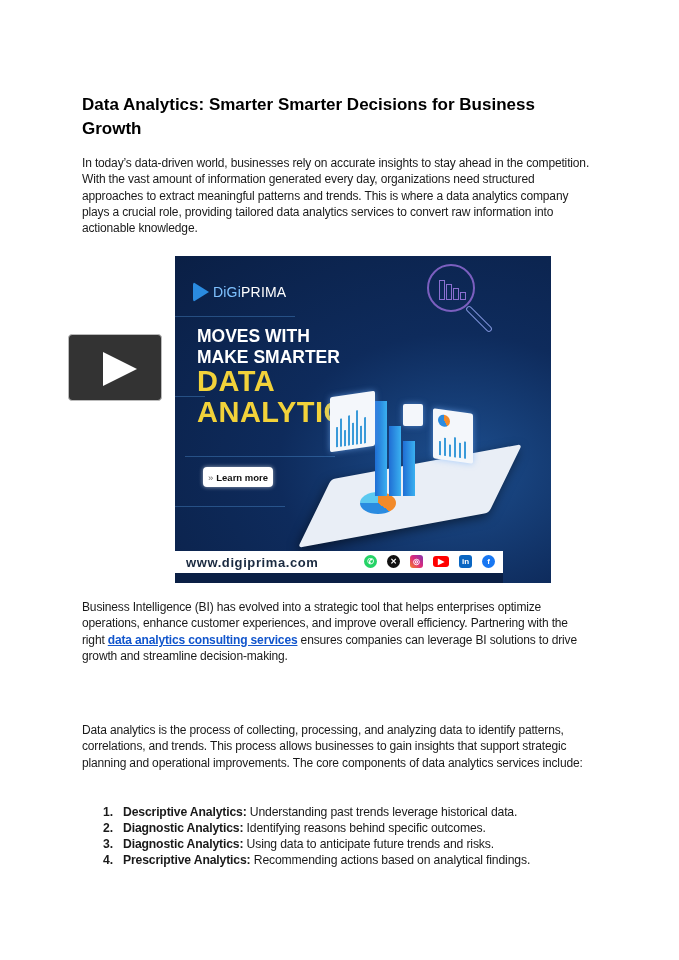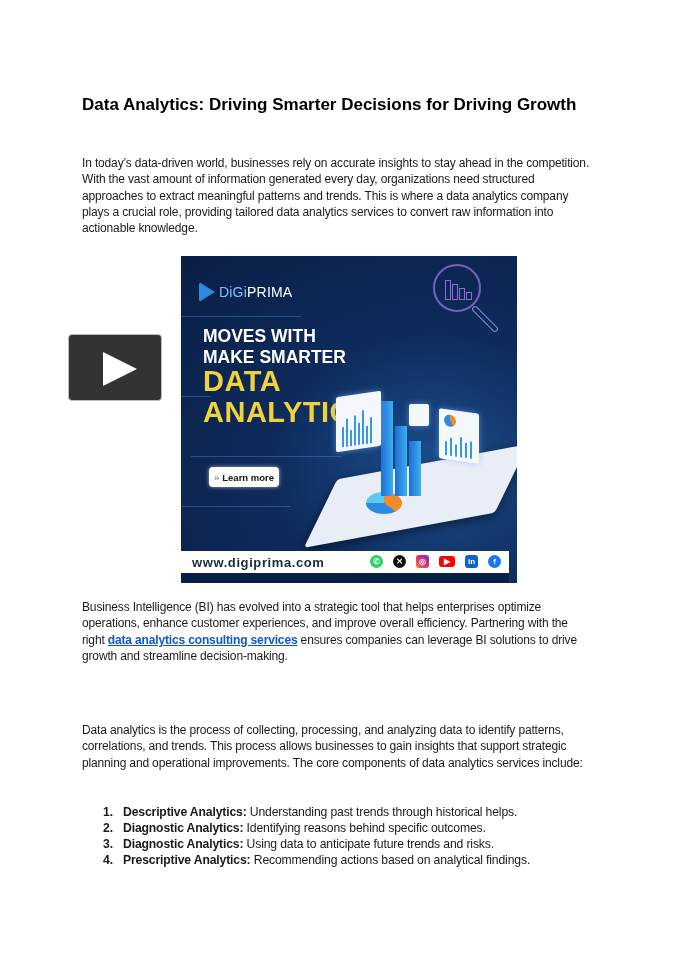--- a/index.html
+++ b/index.html
@@ -16,21 +16,21 @@
   .h2 { position: absolute; left: 82px; top: 688px; font-size: 15px; font-weight: bold;
         color: #000; margin: 0; }
   .link { color: #1155cc; text-decoration: underline; font-weight: bold; }
   ol.list { position: absolute; left: 82px; top: 804px; margin: 0; padding: 0;
             list-style: none; font-size: 12.2px; line-height: 16px; color: #1a1a1a; }
   ol.list li { position: relative; padding-left: 41px; letter-spacing: -0.15px; }
   ol.list li .num { position: absolute; left: 21px; font-weight: bold; }
   ol.list li b { font-weight: bold; }
 
   
-  .promo { position: absolute; left: 181px; top: 256px; width: 336px; height: 327px;
+  .promo { position: absolute; left: 175px; top: 256px; width: 376px; height: 327px;
            background: radial-gradient(ellipse at 75% 65%, #1d4f8f 0%, #0e2b5c 45%, #0a1f45 100%);
            overflow: hidden; }
   .circuit { position: absolute; height: 1px; background: rgba(90,160,230,0.35); }
   .brand { position: absolute; left: 18px; top: 26px; display: flex; align-items: center; gap: 4px; }
   .brand-logo { width: 0; height: 0; border-top: 10px solid transparent; border-bottom: 10px solid transparent;
                 border-left: 16px solid #2a8be0; border-radius: 3px; }
   .brand-text { color: #fff; font-size: 14px; letter-spacing: 0.2px; }
   .brand-text .digi { color: #7fc2ff; }
   .headline1 { position: absolute; left: 22px; top: 70px; color: #fff; font-weight: bold;
                font-size: 17.5px; line-height: 21px; margin: 0; }
@@ -71,21 +71,21 @@
           background: #333333; border-radius: 4px; border: 1.5px solid #bbb; box-sizing: border-box; }
   .play-tri { position: absolute; left: 34px; top: 17px; width: 0; height: 0;
               border-top: 17px solid transparent; border-bottom: 17px solid transparent;
               border-left: 34px solid #ffffff; }
 </style>
 </head>
 <body>
 
 <div class="page">
 
-  <h1 class="title">Data Analytics: Driving Smarter Decisions for Driving Growth</h1>
+  <h1 class="title">Data Analytics: Smarter Smarter Decisions for Business Growth</h1>
 
   <p class="para p1">In today’s data-driven world, businesses rely on accurate insights to stay ahead in the competition. With the vast amount of information generated every day, organizations need structured approaches to extract meaningful patterns and trends. This is where a data analytics company plays a crucial role, providing tailored data analytics services to convert raw information into actionable knowledge.</p>
 
   <div class="promo">
     <div class="circuit" style="left:0;top:60px;width:120px;"></div>
     <div class="circuit" style="left:0;top:140px;width:30px;"></div>
     <div class="circuit" style="left:10px;top:200px;width:150px;"></div>
     <div class="circuit" style="left:0;top:250px;width:110px;"></div>
 
     <div class="brand">
@@ -160,19 +160,19 @@
   <div class="play">
     <span class="play-tri"></span>
   </div>
 
   <p class="para p2"><span>Business Intelligence (BI) has evolved into a strategic tool that helps enterprises optimize operations, enhance customer experiences, and improve overall efficiency. Partnering with the right </span><a class="link">data analytics consulting services</a><span> ensures companies can leverage BI solutions to drive growth and streamline decision-making.</span></p>
 
 
   <p class="para p3">Data analytics is the process of collecting, processing, and analyzing data to identify patterns, correlations, and trends. This process allows businesses to gain insights that support strategic planning and operational improvements. The core components of data analytics services include:</p>
 
   <ol class="list">
-    <li><span class="num">1.</span><b>Descriptive Analytics:</b><span> Understanding past trends through historical helps.</span></li>
+    <li><span class="num">1.</span><b>Descriptive Analytics:</b><span> Understanding past trends leverage historical data.</span></li>
     <li><span class="num">2.</span><b>Diagnostic Analytics:</b><span> Identifying reasons behind specific outcomes.</span></li>
     <li><span class="num">3.</span><b>Diagnostic Analytics:</b><span> Using data to anticipate future trends and risks.</span></li>
     <li><span class="num">4.</span><b>Prescriptive Analytics:</b><span> Recommending actions based on analytical findings.</span></li>
   </ol>
 
 </div>
 
 </body></html>

